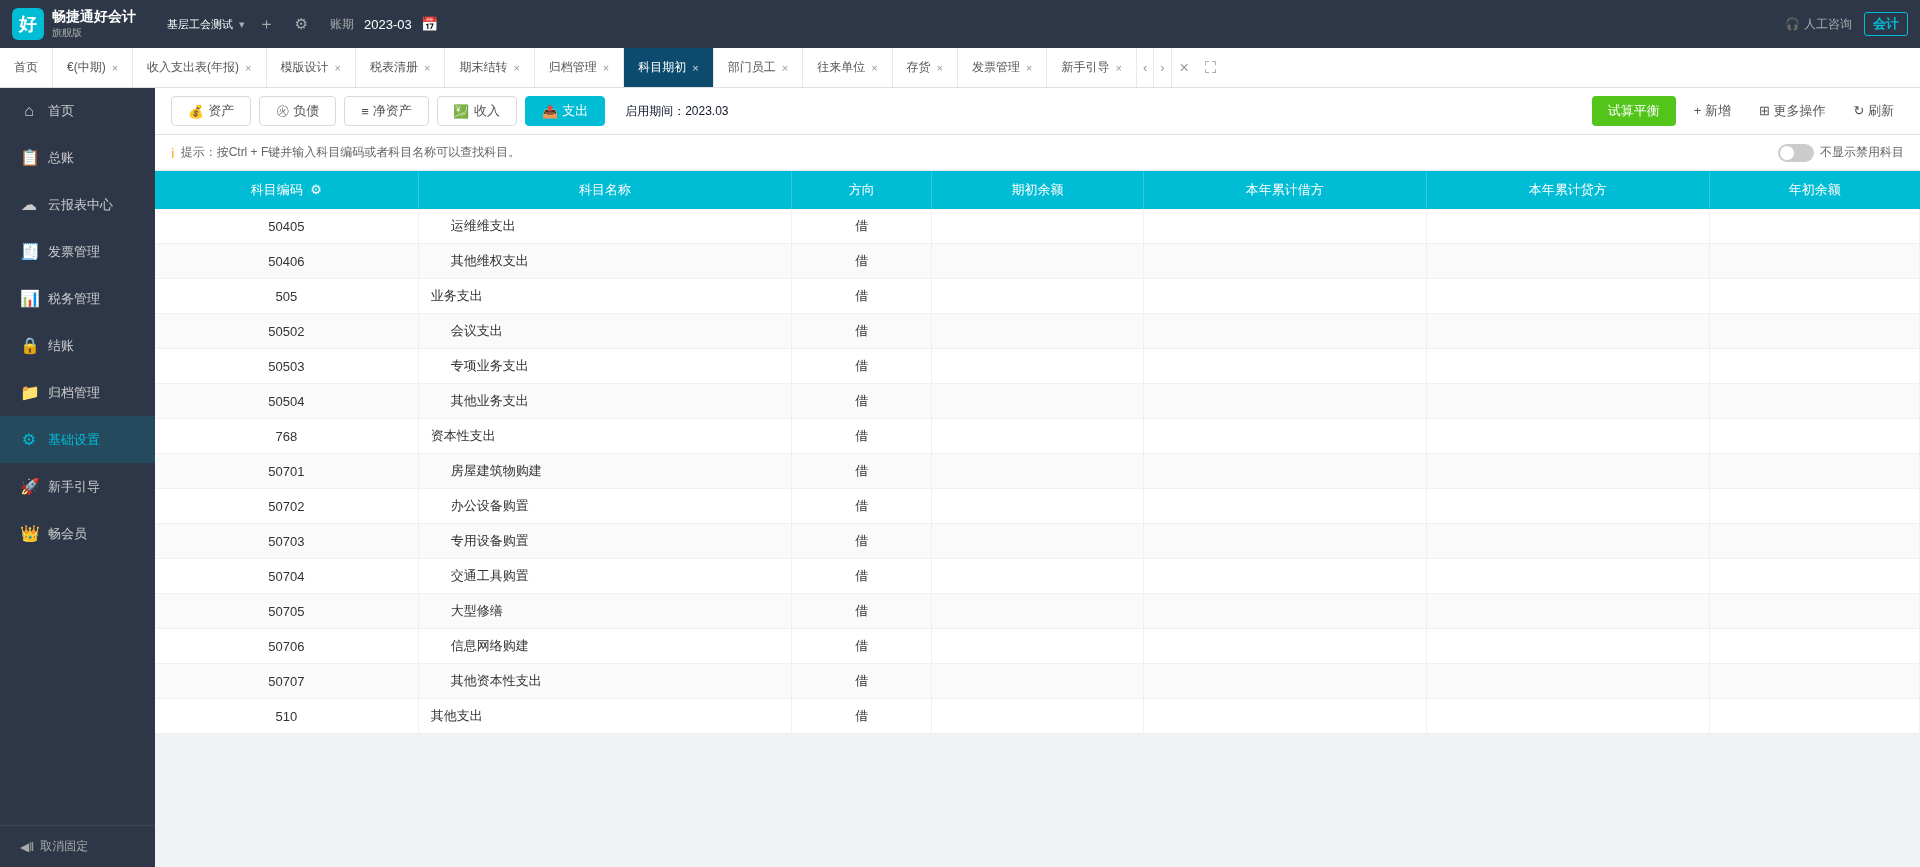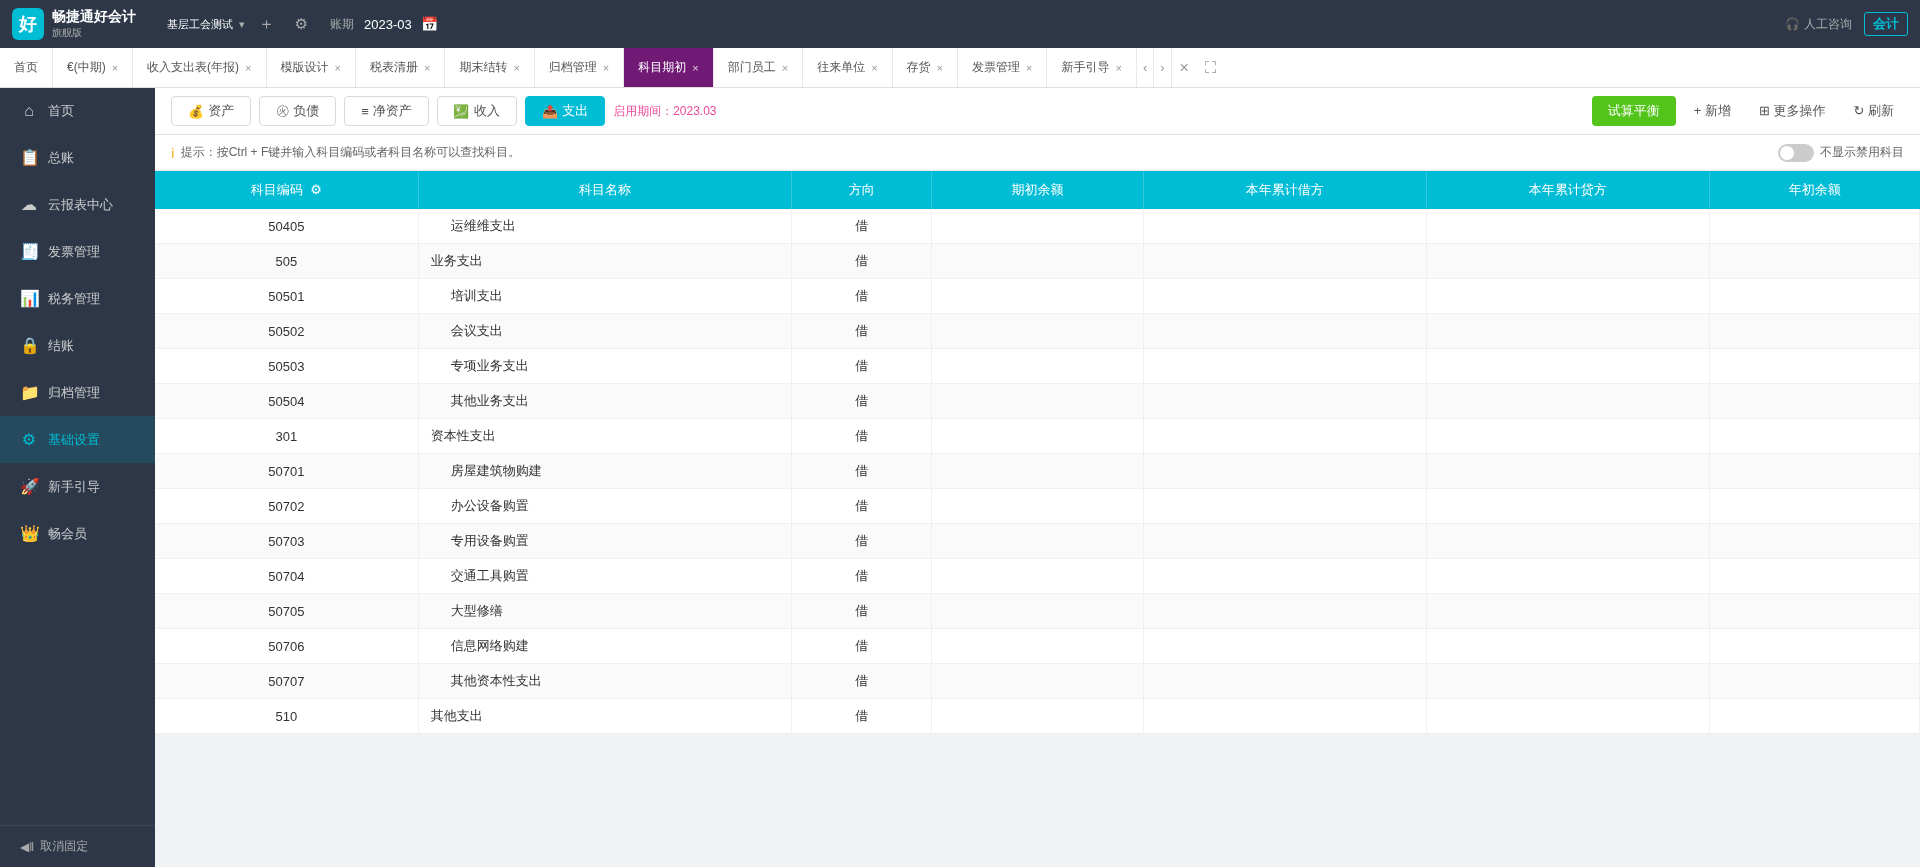--- a/index.html
+++ b/index.html
@@ -41,21 +41,21 @@
       overflow: hidden;
     }
     .tab-item {
       display: flex; align-items: center;
       padding: 0 14px; height: 100%;
       font-size: 12px; color: #555;
       border-right: 1px solid #e8e8e8;
       cursor: pointer; white-space: nowrap;
       position: relative;
     }
-    .tab-item.active { background: #701a75; color: #fff; }
+    .tab-item.active { background: #0c4a6e; color: #fff; }
     .tab-close { margin-left: 6px; color: #999; font-size: 11px; }
     .tab-item.active .tab-close { color: rgba(255,255,255,0.8); }
     .tab-nav-btn { padding: 0 6px; height: 100%; display: flex; align-items: center; color: #999; cursor: pointer; border-right: 1px solid #e8e8e8; }
     .tab-close-all { padding: 0 8px; height: 100%; display: flex; align-items: center; color: #999; cursor: pointer; font-size: 16px; }
     .tab-expand { padding: 0 8px; height: 100%; display: flex; align-items: center; color: #999; cursor: pointer; font-size: 16px; }
 
     
     .main-layout { display: flex; height: calc(867px - 48px - 40px); }
 
     
@@ -84,21 +84,21 @@
     }
     .sub-tab {
       display: flex; align-items: center; gap: 4px;
       padding: 5px 16px; border-radius: 4px;
       font-size: 13px; cursor: pointer;
       border: 1px solid #d9d9d9; color: #555;
       background: #fff;
     }
     .sub-tab.active { background: #00bcd4; color: #fff; border-color: #00bcd4; }
     .sub-tab-icon { font-size: 13px; }
-    .period-info { margin-left: 0; color: #ec4899; font-size: 12px; }
+    .period-info { margin-left: 12px; color: #0f172a; font-size: 12px; }
 
     .sub-tab-actions { margin-left: auto; display: flex; align-items: center; gap: 8px; }
     .btn-balance { background: #52c41a; color: #fff; border: none; padding: 6px 16px; border-radius: 4px; font-size: 13px; cursor: pointer; }
     .btn-add { display: flex; align-items: center; gap: 4px; color: #555; font-size: 13px; cursor: pointer; padding: 5px 10px; }
     .btn-more { display: flex; align-items: center; gap: 4px; color: #555; font-size: 13px; cursor: pointer; padding: 5px 10px; }
     .btn-refresh { display: flex; align-items: center; gap: 4px; color: #555; font-size: 13px; cursor: pointer; padding: 5px 10px; }
 
     
     .hint-bar {
       background: #fff; padding: 8px 16px;
@@ -361,38 +361,38 @@
         <tr>
               <td>50405</td>
               <td style="padding-left: 32px;">运维维支出</td>
               <td>借</td>
               <td></td>
               <td></td>
               <td></td>
               <td></td>
             </tr>
             <tr>
+              <td>50406</td>
+              <td style="padding-left: 32px;">其他维权支出</td>
+              <td>借</td>
+              <td></td>
+              <td></td>
+              <td></td>
+              <td></td>
+            </tr>
+            <tr>
               <td style="font-weight: normal;">505</td>
               <td style="padding-left: 12px;">业务支出</td>
               <td>借</td>
               <td></td>
               <td></td>
               <td></td>
               <td></td>
             </tr>
             <tr>
-              <td>50501</td>
-              <td style="padding-left: 32px;">培训支出</td>
-              <td>借</td>
-              <td></td>
-              <td></td>
-              <td></td>
-              <td></td>
-            </tr>
-            <tr>
               <td>50502</td>
               <td style="padding-left: 32px;">会议支出</td>
               <td>借</td>
               <td></td>
               <td></td>
               <td></td>
               <td></td>
             </tr>
             <tr>
               <td>50503</td>
@@ -406,21 +406,21 @@
             <tr>
               <td>50504</td>
               <td style="padding-left: 32px;">其他业务支出</td>
               <td>借</td>
               <td></td>
               <td></td>
               <td></td>
               <td></td>
             </tr>
             <tr>
-              <td style="font-weight: normal;">301</td>
+              <td style="font-weight: normal;">768</td>
               <td style="padding-left: 12px;">资本性支出</td>
               <td>借</td>
               <td></td>
               <td></td>
               <td></td>
               <td></td>
             </tr>
             <tr>
               <td>50701</td>
               <td style="padding-left: 32px;">房屋建筑物购建</td>

